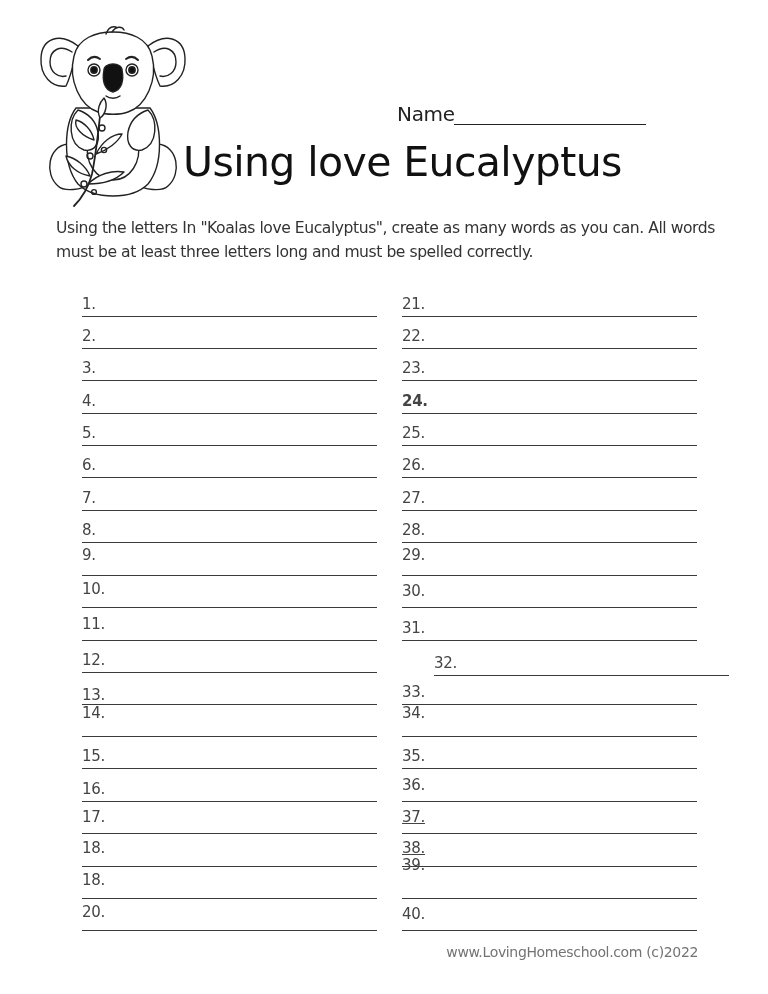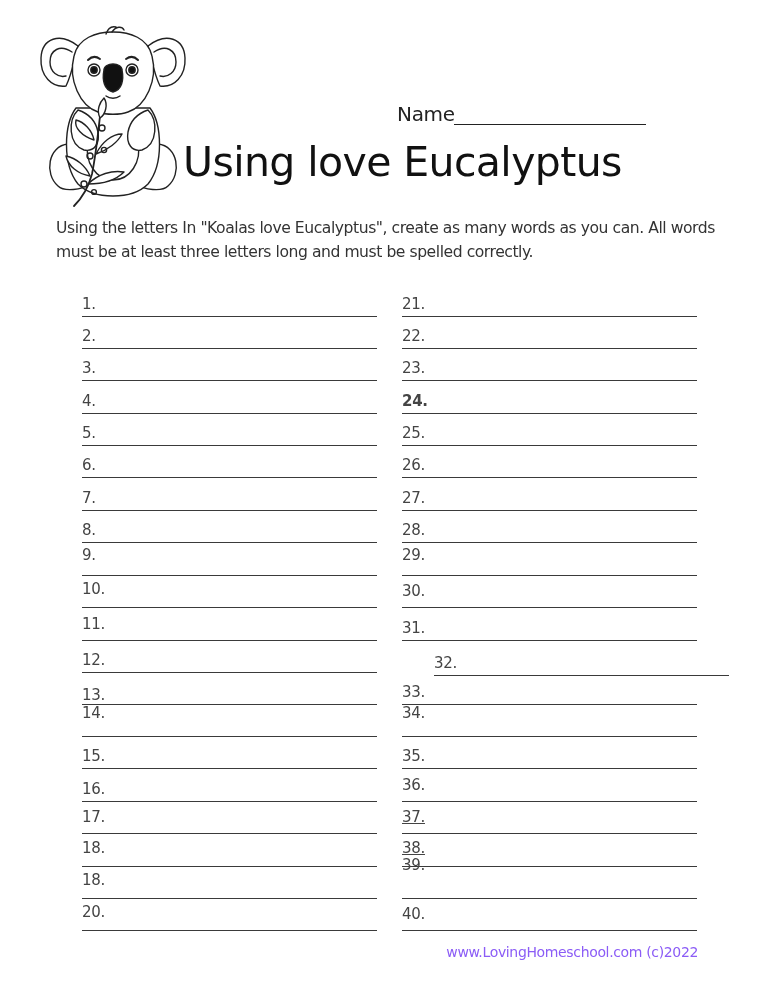--- a/index.html
+++ b/index.html
@@ -14,21 +14,21 @@
            font-family: "DejaVu Sans", sans-serif; letter-spacing: -0.6px; white-space: nowrap; }
   .instructions { position: absolute; left: 56px; top: 216px; width: 660px; font-size: 15.6px;
                   line-height: 24px; color: #333; font-family: "DejaVu Sans", sans-serif;
                   letter-spacing: -0.45px; }
   .col { position: absolute; top: 0; width: 295px; }
   .col.left { left: 82px; }
   .col.right { left: 402px; }
   .row { position: absolute; left: 0; width: 295px; height: 0; border-bottom: 1.6px solid #3a3a3a; }
   .num { position: absolute; left: 0; bottom: 1px; font-size: 15px; color: #444;
          font-family: "DejaVu Sans", sans-serif; letter-spacing: -0.3px; }
-  .footer { position: absolute; right: 70px; top: 944px; font-size: 14px; color: #8b5cf6;
+  .footer { position: absolute; right: 70px; top: 944px; font-size: 14px; color: #737373;
             font-family: "DejaVu Sans", sans-serif; letter-spacing: -0.35px; }
 </style>
 </head>
 <body>
 
 <svg class="koala" viewBox="0 0 150 184" fill="none" stroke="#222" stroke-width="1.4" stroke-linejoin="round" stroke-linecap="round">
 
   <path d="M40 22 C22 8 4 14 3 34 C2 52 14 64 28 62 C34 50 36 36 40 22 Z" fill="#fff"></path>
   <path d="M34 28 C22 20 12 26 12 38 C12 48 20 54 28 52"></path>
   <path d="M110 22 C128 8 146 14 147 34 C148 52 136 64 122 62 C116 50 114 36 110 22 Z" fill="#fff"></path>

